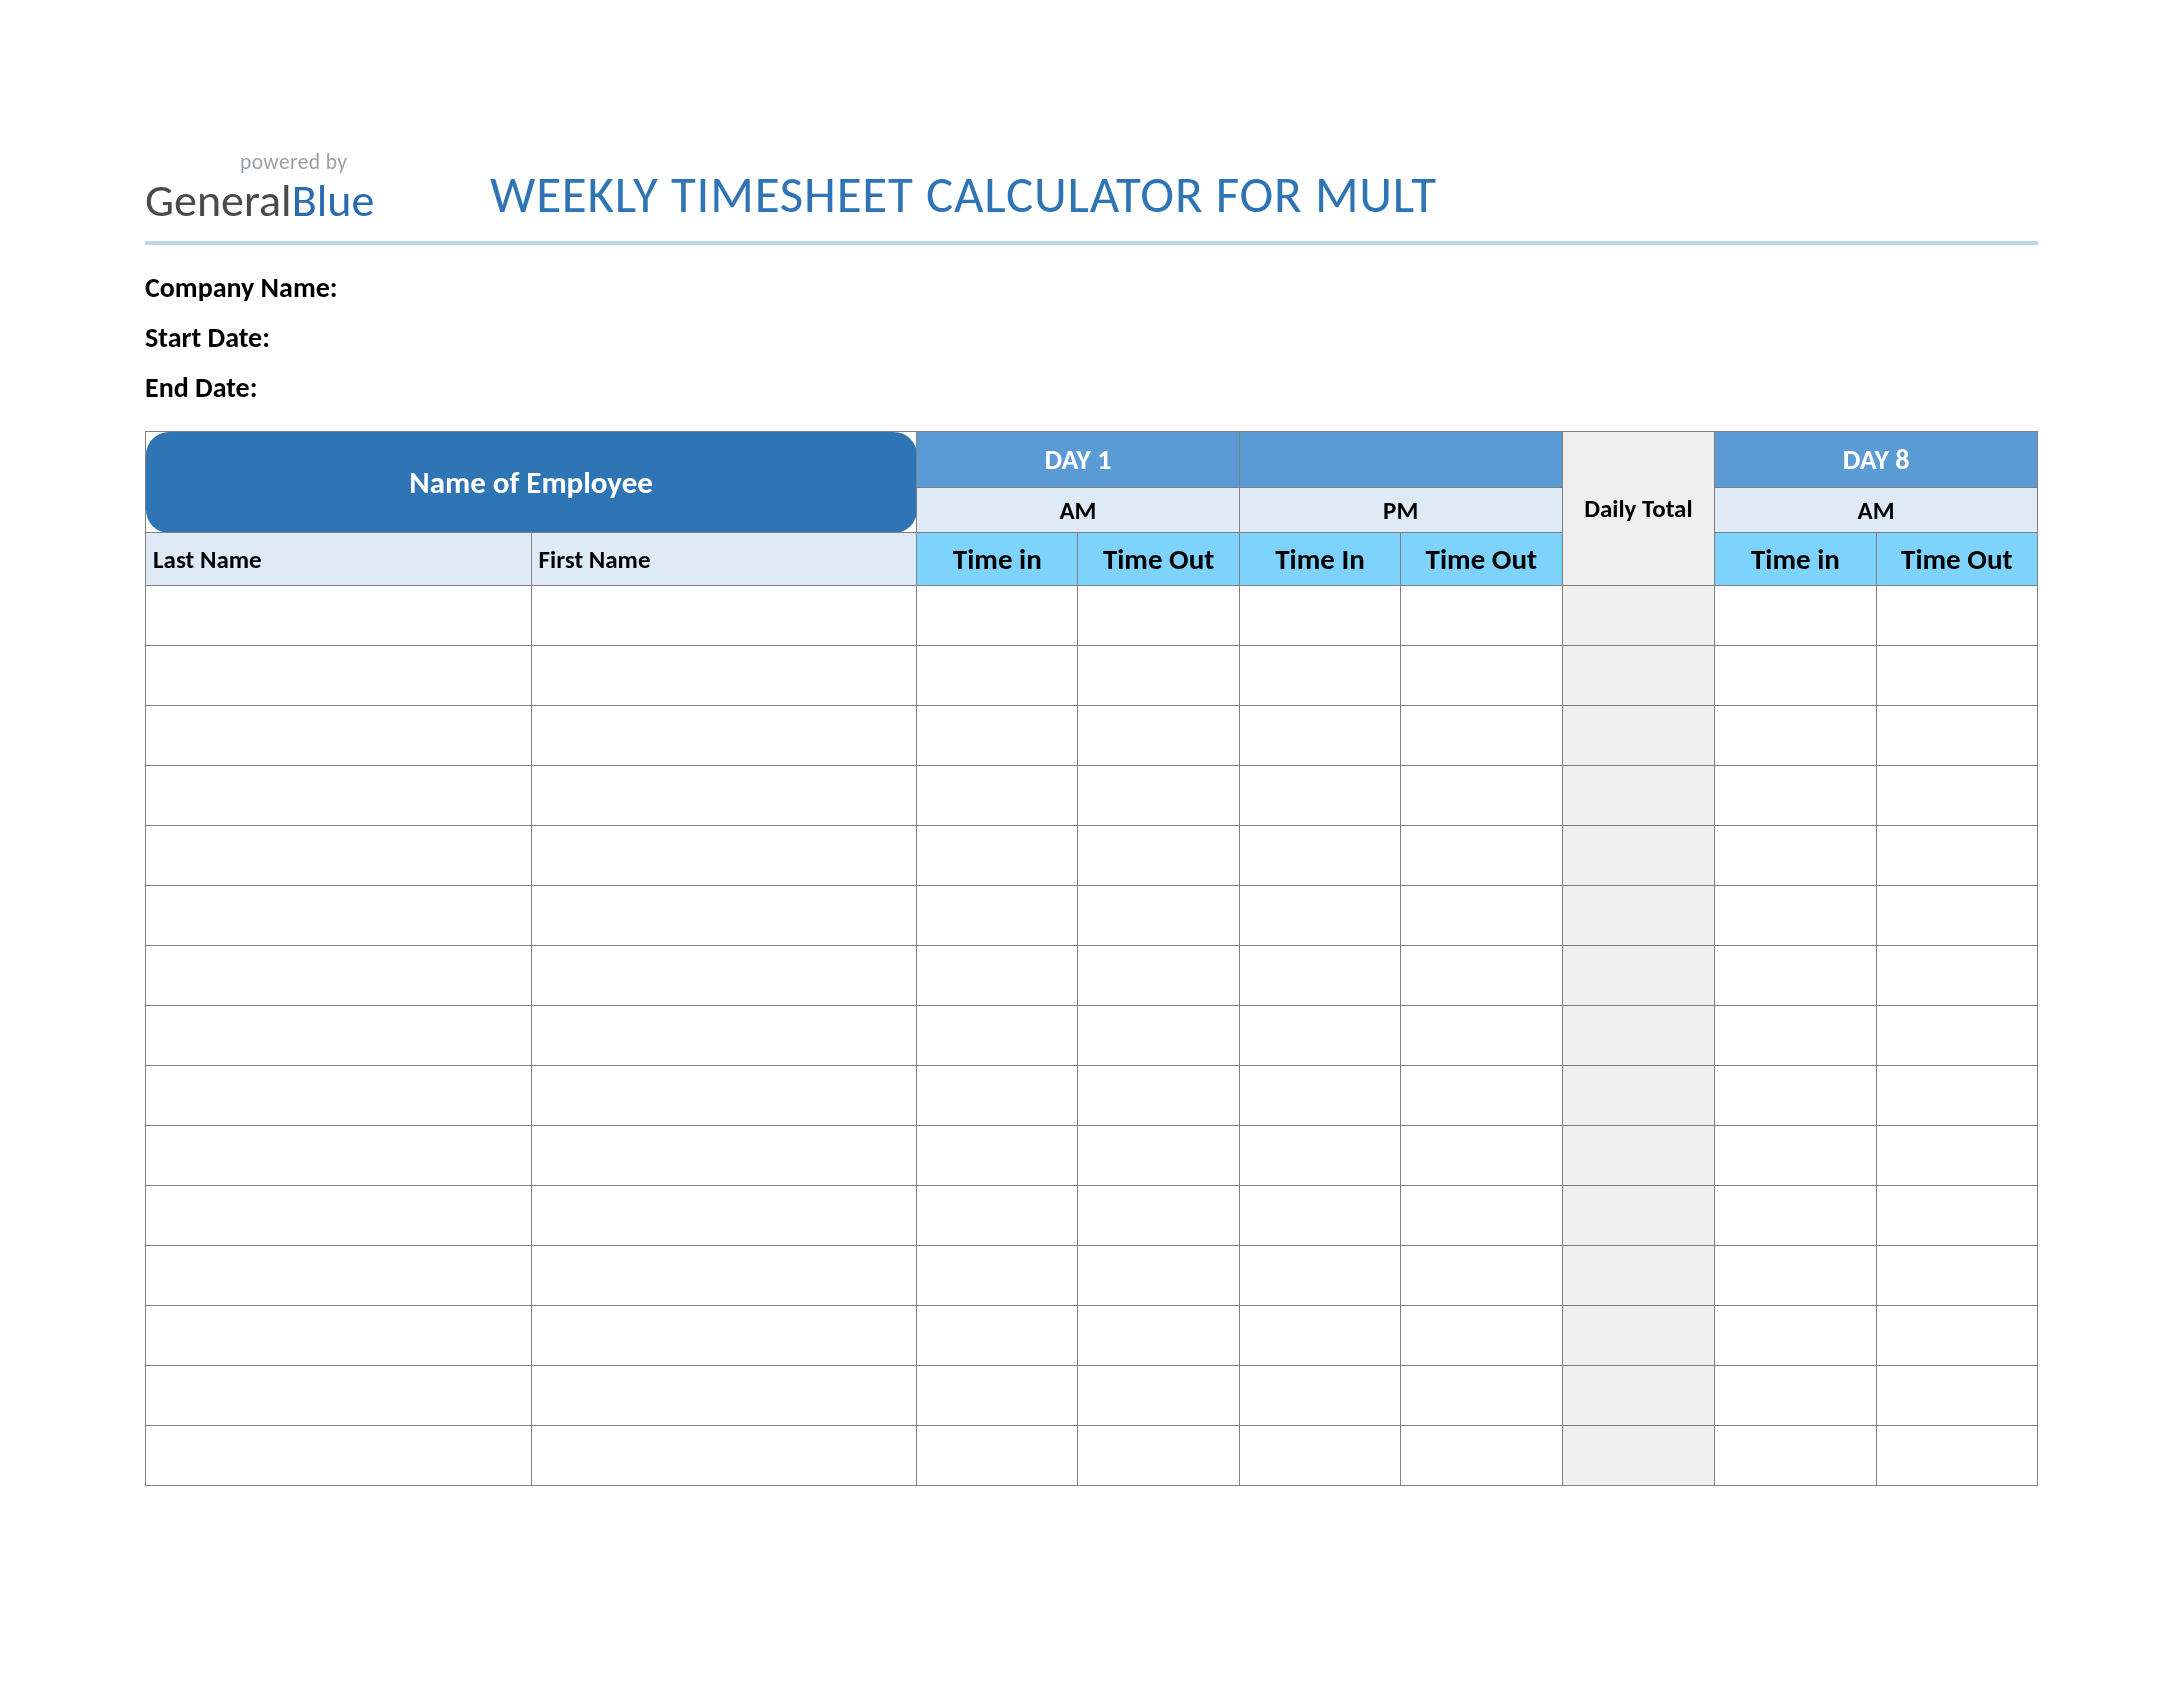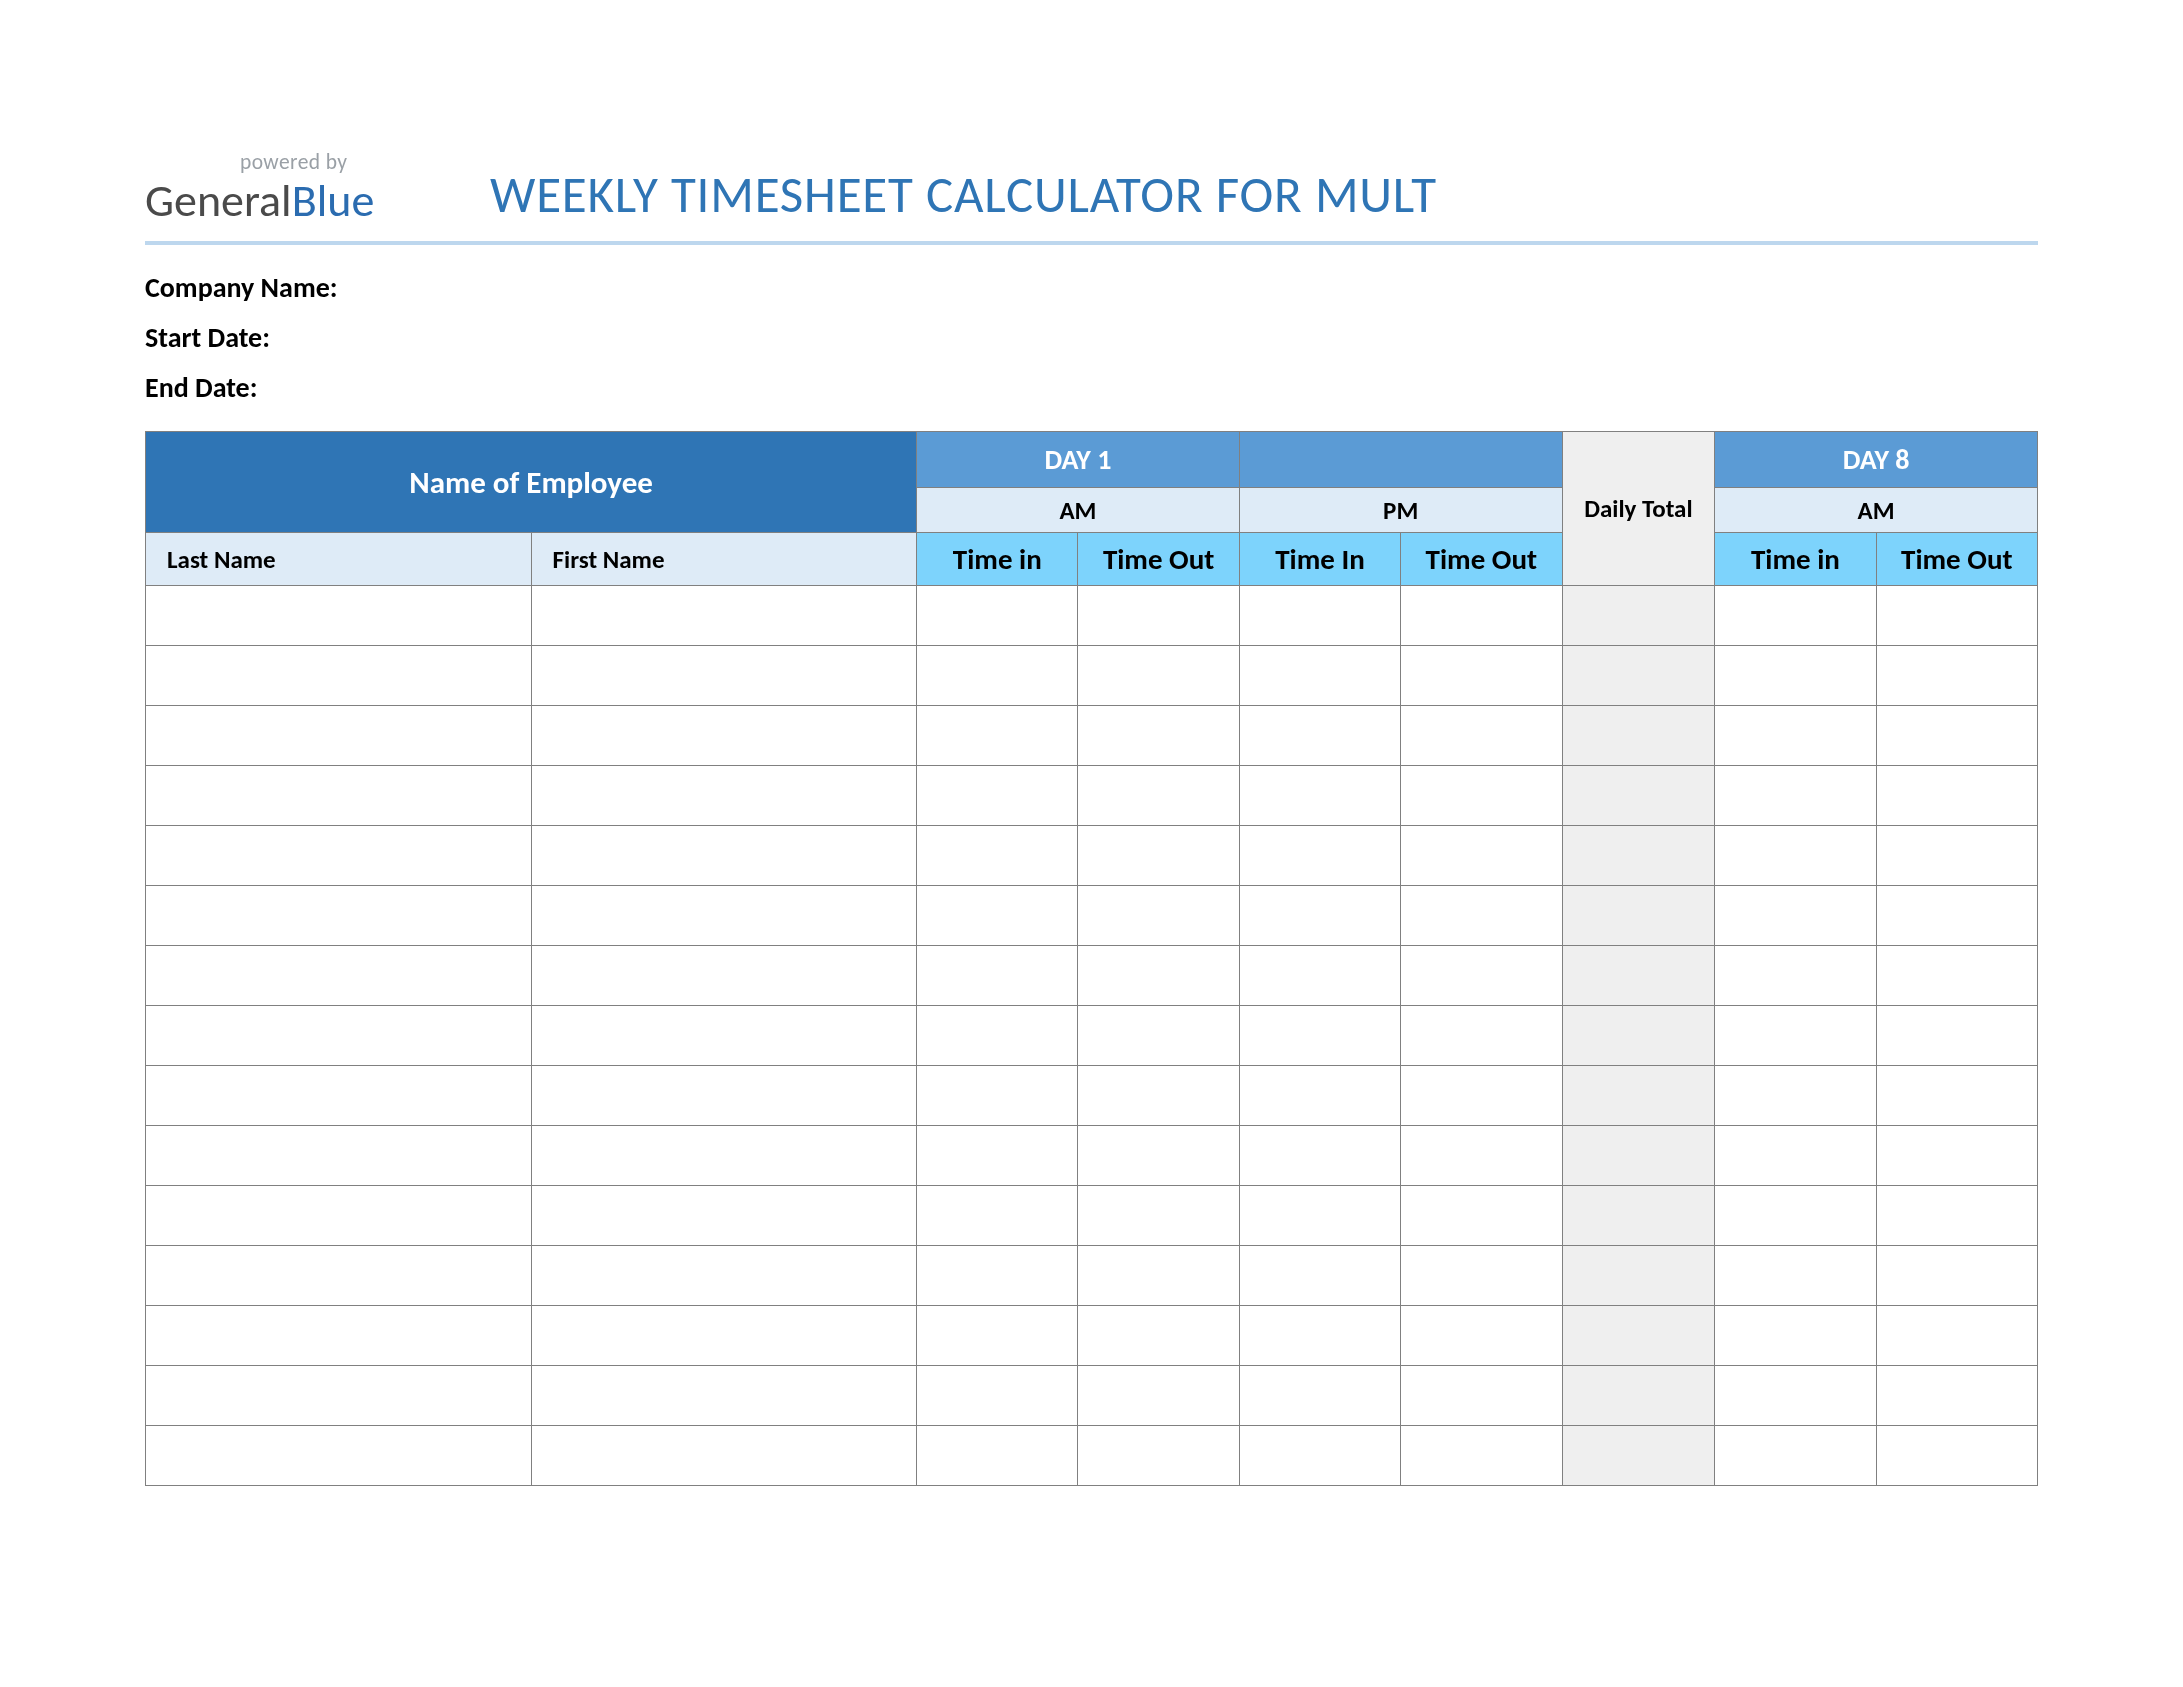--- a/index.html
+++ b/index.html
@@ -77,20 +77,21 @@
     border: 0.8px solid #808080;
   }
   
   th.name-emp {
     background: #2f75b5;
     color: #ffffff;
     font-size: 31px;
     font-weight: 700;
     height: 101px;
     vertical-align: middle;
+    border-radius: 23px;
   }
   th.day-h {
     background: #5b9bd5;
     color: #ffffff;
     font-size: 28px;
     font-weight: 700;
     height: 48px;
     vertical-align: middle;
   }
   th.day-h.blank {
@@ -112,21 +113,21 @@
     line-height: 1.1;
     padding: 5px 15px;
   }
   
   th.name-col {
     background: #deebf7;
     color: #000;
     font-size: 25px;
     font-weight: 700;
     text-align: left;
-    padding-left: 21px;
+    padding-left: 7px;
     height: 53px;
   }
   th.time-col {
     background: #7dd3fc;
     color: #000;
     font-size: 29px;
     font-weight: 700;
     height: 53px;
   }
   

